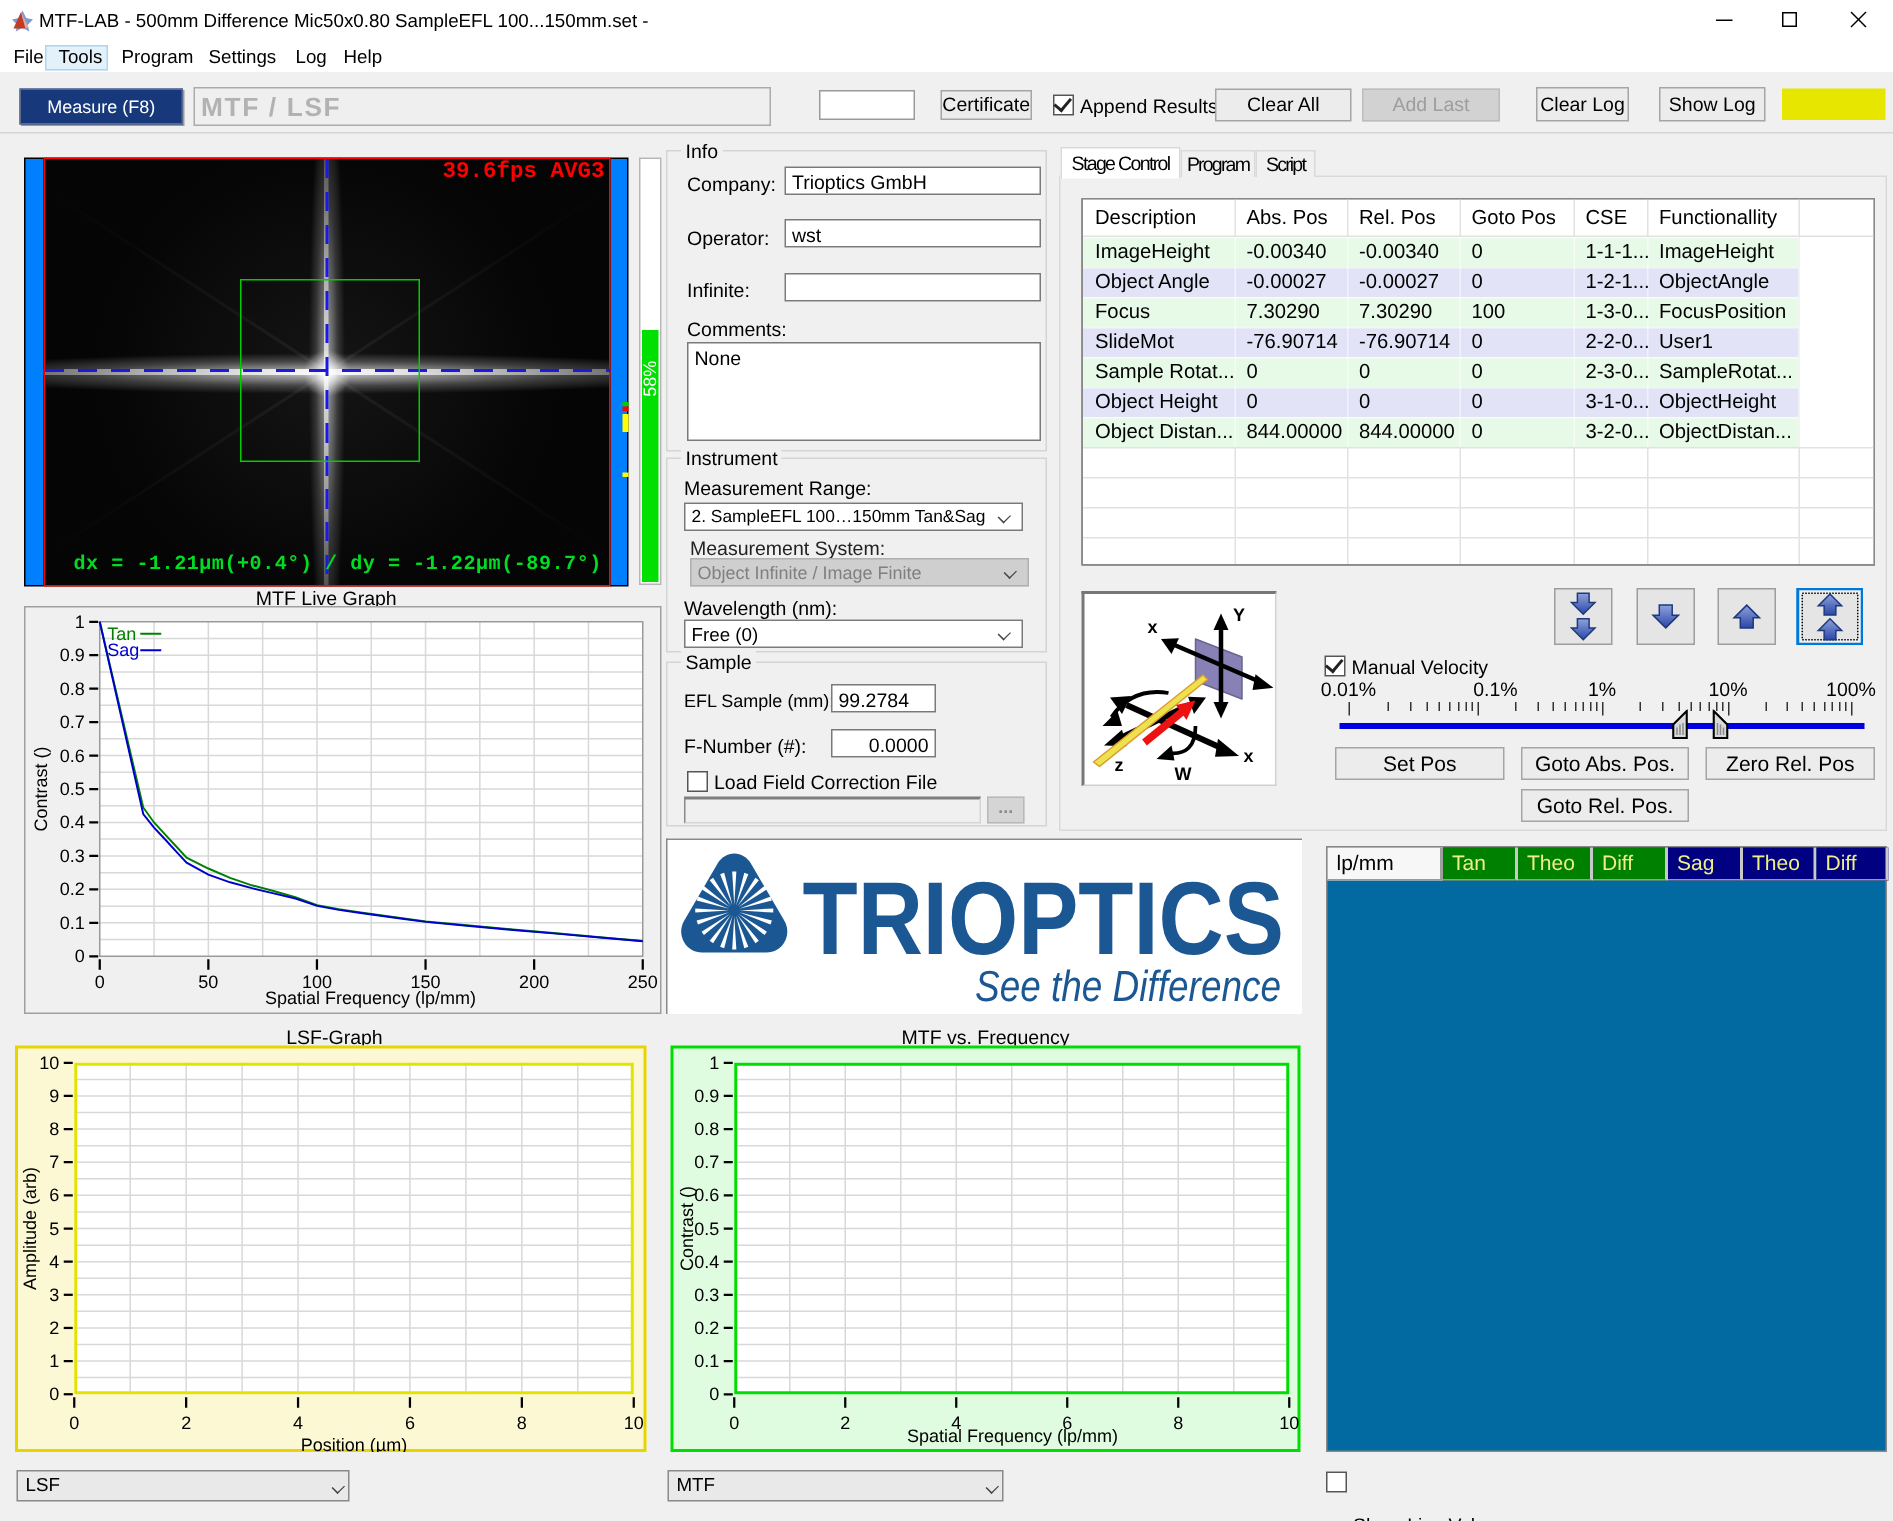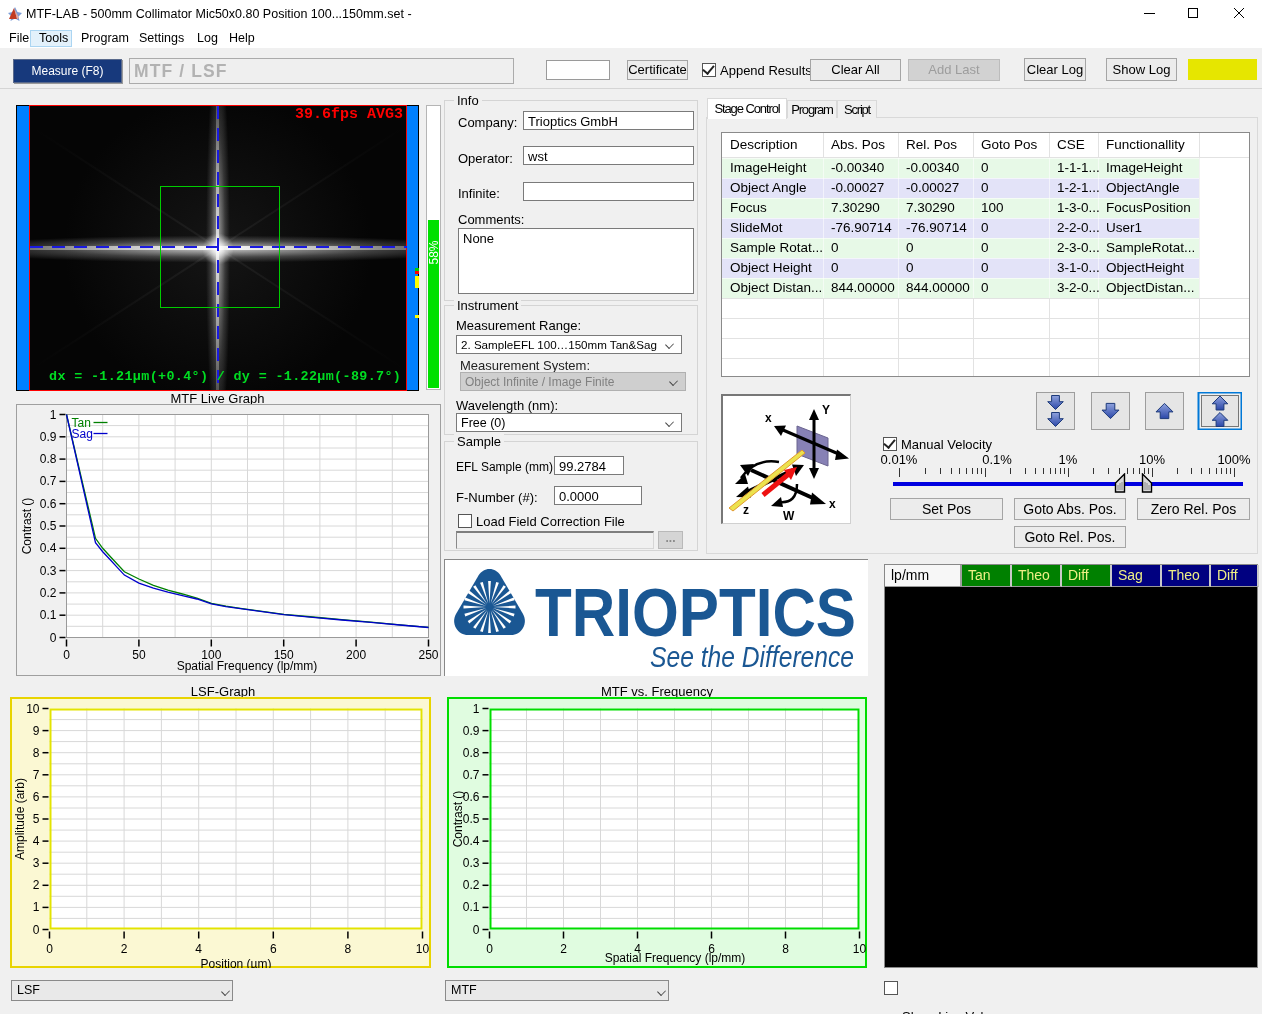--- a/index.html
+++ b/index.html
@@ -19,21 +19,21 @@
 </style>
 </head>
 <body>
 
 <div class="abs" style="left:0;top:0;width:1262px;height:28px;background:#fff;">
   <svg class="abs" style="left:7px;top:6px;" width="16" height="16" viewBox="0 0 16 16">
     <path d="M8 1 L10.5 6 L15 7 L11.5 10.5 L12.5 15 L8 12.5 L3.5 15 L4.5 10.5 L1 7 L5.5 6 Z" fill="#7a9bd6"></path>
     <path d="M2 13 L7 2 L10 13 Z" fill="#c23b22"></path>
     <path d="M7 2 L10 13 L12 12 Z" fill="#e8a799"></path>
   </svg>
-  <div class="abs" style="left:26px;top:7px;font-size:12.5px;">MTF-LAB - 500mm Collimator Mic50x0.80 Position 100...150mm.set -</div>
+  <div class="abs" style="left:26px;top:7px;font-size:12.5px;">MTF-LAB - 500mm Difference Mic50x0.80 SampleEFL 100...150mm.set -</div>
   <svg class="abs" style="left:1138px;top:0;" width="120" height="28" viewBox="0 0 120 28">
     <line x1="6" y1="13.5" x2="17" y2="13.5" stroke="#000" stroke-width="1"></line>
     <rect x="50.5" y="8.5" width="9" height="9" fill="none" stroke="#000" stroke-width="1"></rect>
     <line x1="96" y1="8" x2="106" y2="18" stroke="#000" stroke-width="1"></line>
     <line x1="106" y1="8" x2="96" y2="18" stroke="#000" stroke-width="1"></line>
   </svg>
 </div>
 
 <div class="abs" style="left:0;top:28px;width:1262px;height:20px;background:#fff;">
   <div class="abs" style="left:9px;top:3px;font-size:12.5px;">File</div>
@@ -192,21 +192,21 @@
   <div class="combo" style="left:15px;top:66px;width:226px;height:19px;background:#cfcfcf;color:#808080;border-color:#b0b0b0;font-size:12px;">Object Infinite / Image Finite<span class="chv"></span></div>
   <div class="abs lbl" style="left:11px;top:92px;">Wavelength (nm):</div>
   <div class="combo" style="left:11px;top:107px;width:226px;height:19px;">Free (0)<span class="chv"></span></div>
 </div>
 
 <div class="gb" style="left:444px;top:441px;width:254px;height:110px;">
   <div class="cap">Sample</div>
   <div class="abs lbl" style="left:11px;top:18px;font-size:12px;">EFL Sample (mm):</div>
   <div class="tbx" style="left:109px;top:14px;width:70px;height:19px;">99.2784</div>
   <div class="abs lbl" style="left:11px;top:48px;">F-Number (#):</div>
-  <div class="tbx" style="left:109px;top:44px;width:88px;height:19px;">0.0000</div>
+  <div class="tbx" style="left:109px;top:44px;width:70px;height:19px;text-align:right;">0.0000</div>
   <div class="cb" style="left:13px;top:72px;"></div>
   <div class="abs lbl" style="left:31px;top:72px;">Load Field Correction File</div>
   <div class="abs" style="left:11px;top:89px;width:198px;height:18px;background:#f0f0f0;border-top:2px solid #7e7e7e;border-left:1px solid #8a8a8a;border-right:1px solid #d6d6d6;border-bottom:1px solid #d6d6d6;"></div>
   <div class="abs" style="left:213px;top:89px;width:25px;height:18px;background:#d5d5d5;border:1px solid #b9b9b9;color:#8a8a8a;font-size:12px;font-weight:bold;text-align:center;line-height:12px;">...</div>
 </div>
 
 <div class="abs" style="left:706px;top:117px;width:552px;height:437px;background:#f0f0f0;border:1px solid #d9d9d9;"></div>
 <div class="abs" style="left:707px;top:98px;width:80px;height:21px;background:#fff;border:1px solid #d9d9d9;border-bottom:none;font-size:13px;letter-spacing:-1.1px;text-align:center;line-height:19px;white-space:nowrap;z-index:3;">Stage Control</div>
 <div class="abs" style="left:787px;top:100px;width:50px;height:18px;background:#f0f0f0;border:1px solid #d9d9d9;border-bottom:none;font-size:13px;letter-spacing:-1.2px;text-align:center;line-height:17px;white-space:nowrap;">Program</div>
 <div class="abs" style="left:837px;top:100px;width:40px;height:18px;background:#f0f0f0;border:1px solid #d9d9d9;border-bottom:none;font-size:13px;letter-spacing:-1.2px;text-align:center;line-height:17px;white-space:nowrap;">Script</div>
@@ -575,21 +575,21 @@
 <line x1="410.5" y1="232.5" x2="410.5" y2="239.5" stroke="#000" stroke-width="1.5"></line>
 <text x="410.5" y="253.5" font-size="12" text-anchor="middle">10</text>
 <text x="226" y="262.5" font-size="12" text-anchor="middle">Spatial Frequency (lp/mm)</text>
 <text x="13" y="120" font-size="12" text-anchor="middle" transform="rotate(-90 13 120)">Contrast ()</text>
     </svg>
 </div>
 
 <div class="abs" style="left:11px;top:980px;width:222px;height:21px;background:#e9e9e9;border:1px solid #8a8a8a;font-size:12.5px;line-height:19px;padding-left:5px;">LSF<span class="chv" style="position:absolute;right:10px;top:6px;"></span></div>
 <div class="abs" style="left:445px;top:980px;width:224px;height:21px;background:#e9e9e9;border:1px solid #8a8a8a;font-size:12.5px;line-height:19px;padding-left:5px;">MTF<span class="chv" style="position:absolute;right:10px;top:6px;"></span></div>
 
-<div class="abs" id="valtable" style="left:884px;top:564px;width:374px;height:404px;background:#000000;border:1px solid #888;">
+<div class="abs" id="valtable" style="left:884px;top:564px;width:374px;height:404px;background:#0369a1;border:1px solid #888;">
     <div class="abs" style="left:0px;top:0;width:77px;height:22px;background:#f7f7f7;border-right:2px solid #9f9f9f;border-bottom:1px solid #9a9a9a;color:#000;font-size:14px;padding:2px 0 0 6px;">lp/mm</div>
 <div class="abs" style="left:77px;top:0;width:50px;height:22px;background:#008000;border-right:2px solid #c9c9c9;border-bottom:1px solid #9a9a9a;color:#efef85;font-size:14px;padding:2px 0 0 6px;">Tan</div>
 <div class="abs" style="left:127px;top:0;width:50px;height:22px;background:#008000;border-right:2px solid #c9c9c9;border-bottom:1px solid #9a9a9a;color:#efef85;font-size:14px;padding:2px 0 0 6px;">Theo</div>
 <div class="abs" style="left:177px;top:0;width:50px;height:22px;background:#008000;border-right:2px solid #c9c9c9;border-bottom:1px solid #9a9a9a;color:#efef85;font-size:14px;padding:2px 0 0 6px;">Diff</div>
 <div class="abs" style="left:227px;top:0;width:50px;height:22px;background:#000080;border-right:2px solid #c9c9c9;border-bottom:1px solid #9a9a9a;color:#efef85;font-size:14px;padding:2px 0 0 6px;">Sag</div>
 <div class="abs" style="left:277px;top:0;width:49px;height:22px;background:#000080;border-right:2px solid #c9c9c9;border-bottom:1px solid #9a9a9a;color:#efef85;font-size:14px;padding:2px 0 0 6px;">Theo</div>
 <div class="abs" style="left:326px;top:0;width:48px;height:22px;background:#000080;border-right:2px solid #c9c9c9;border-bottom:1px solid #9a9a9a;color:#efef85;font-size:14px;padding:2px 0 0 6px;">Diff</div>
   </div>
 <div class="cb" style="left:884px;top:981px;"></div>
 <div class="abs lbl" style="left:902px;top:1009px;">Show Live Values</div>

